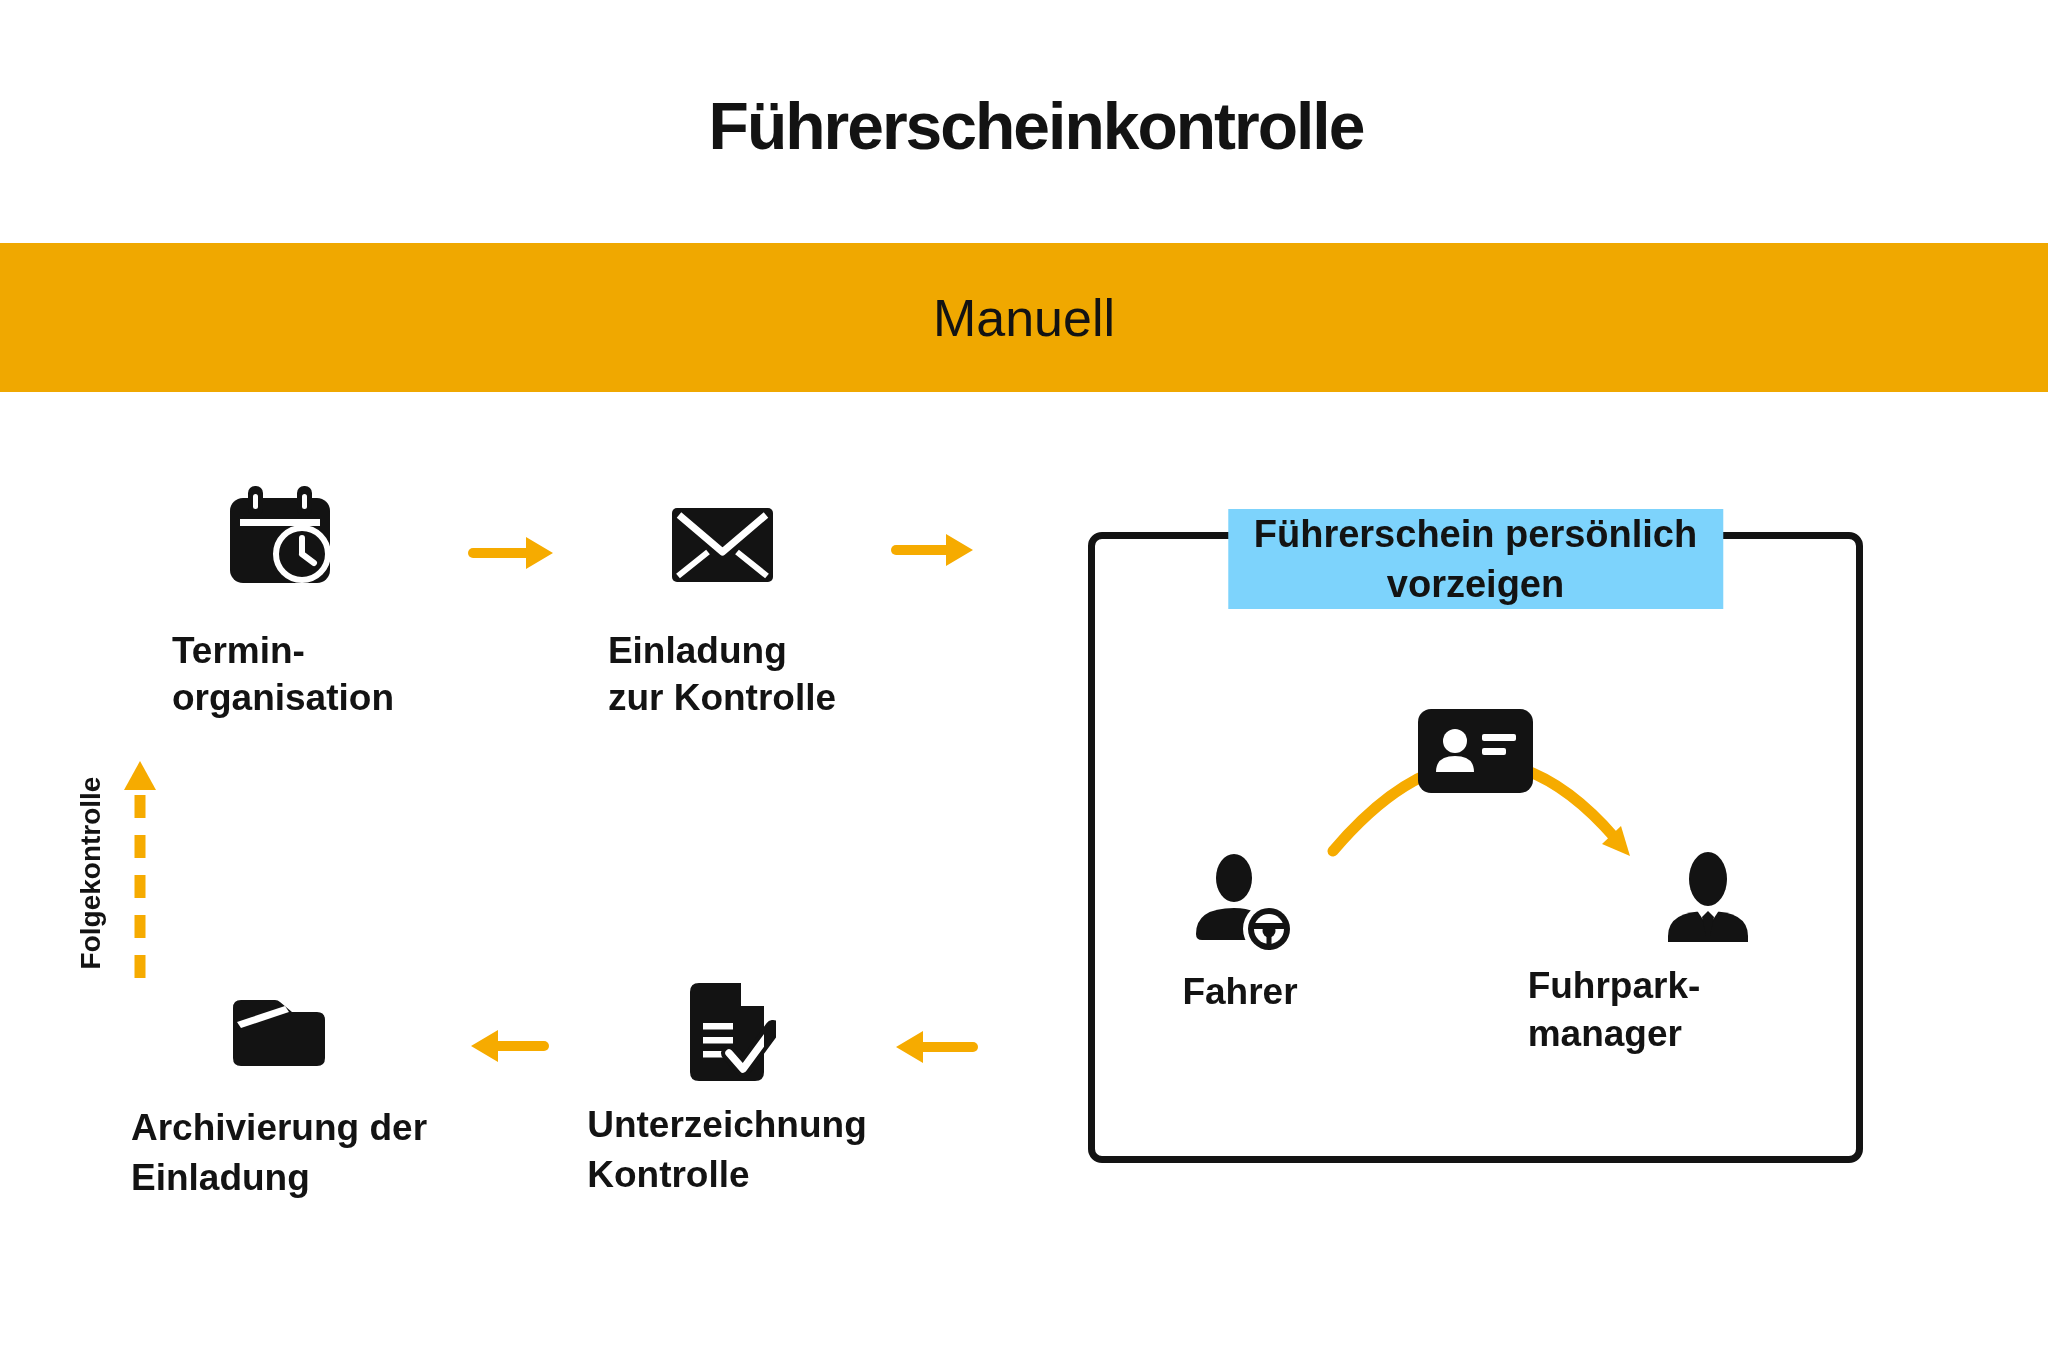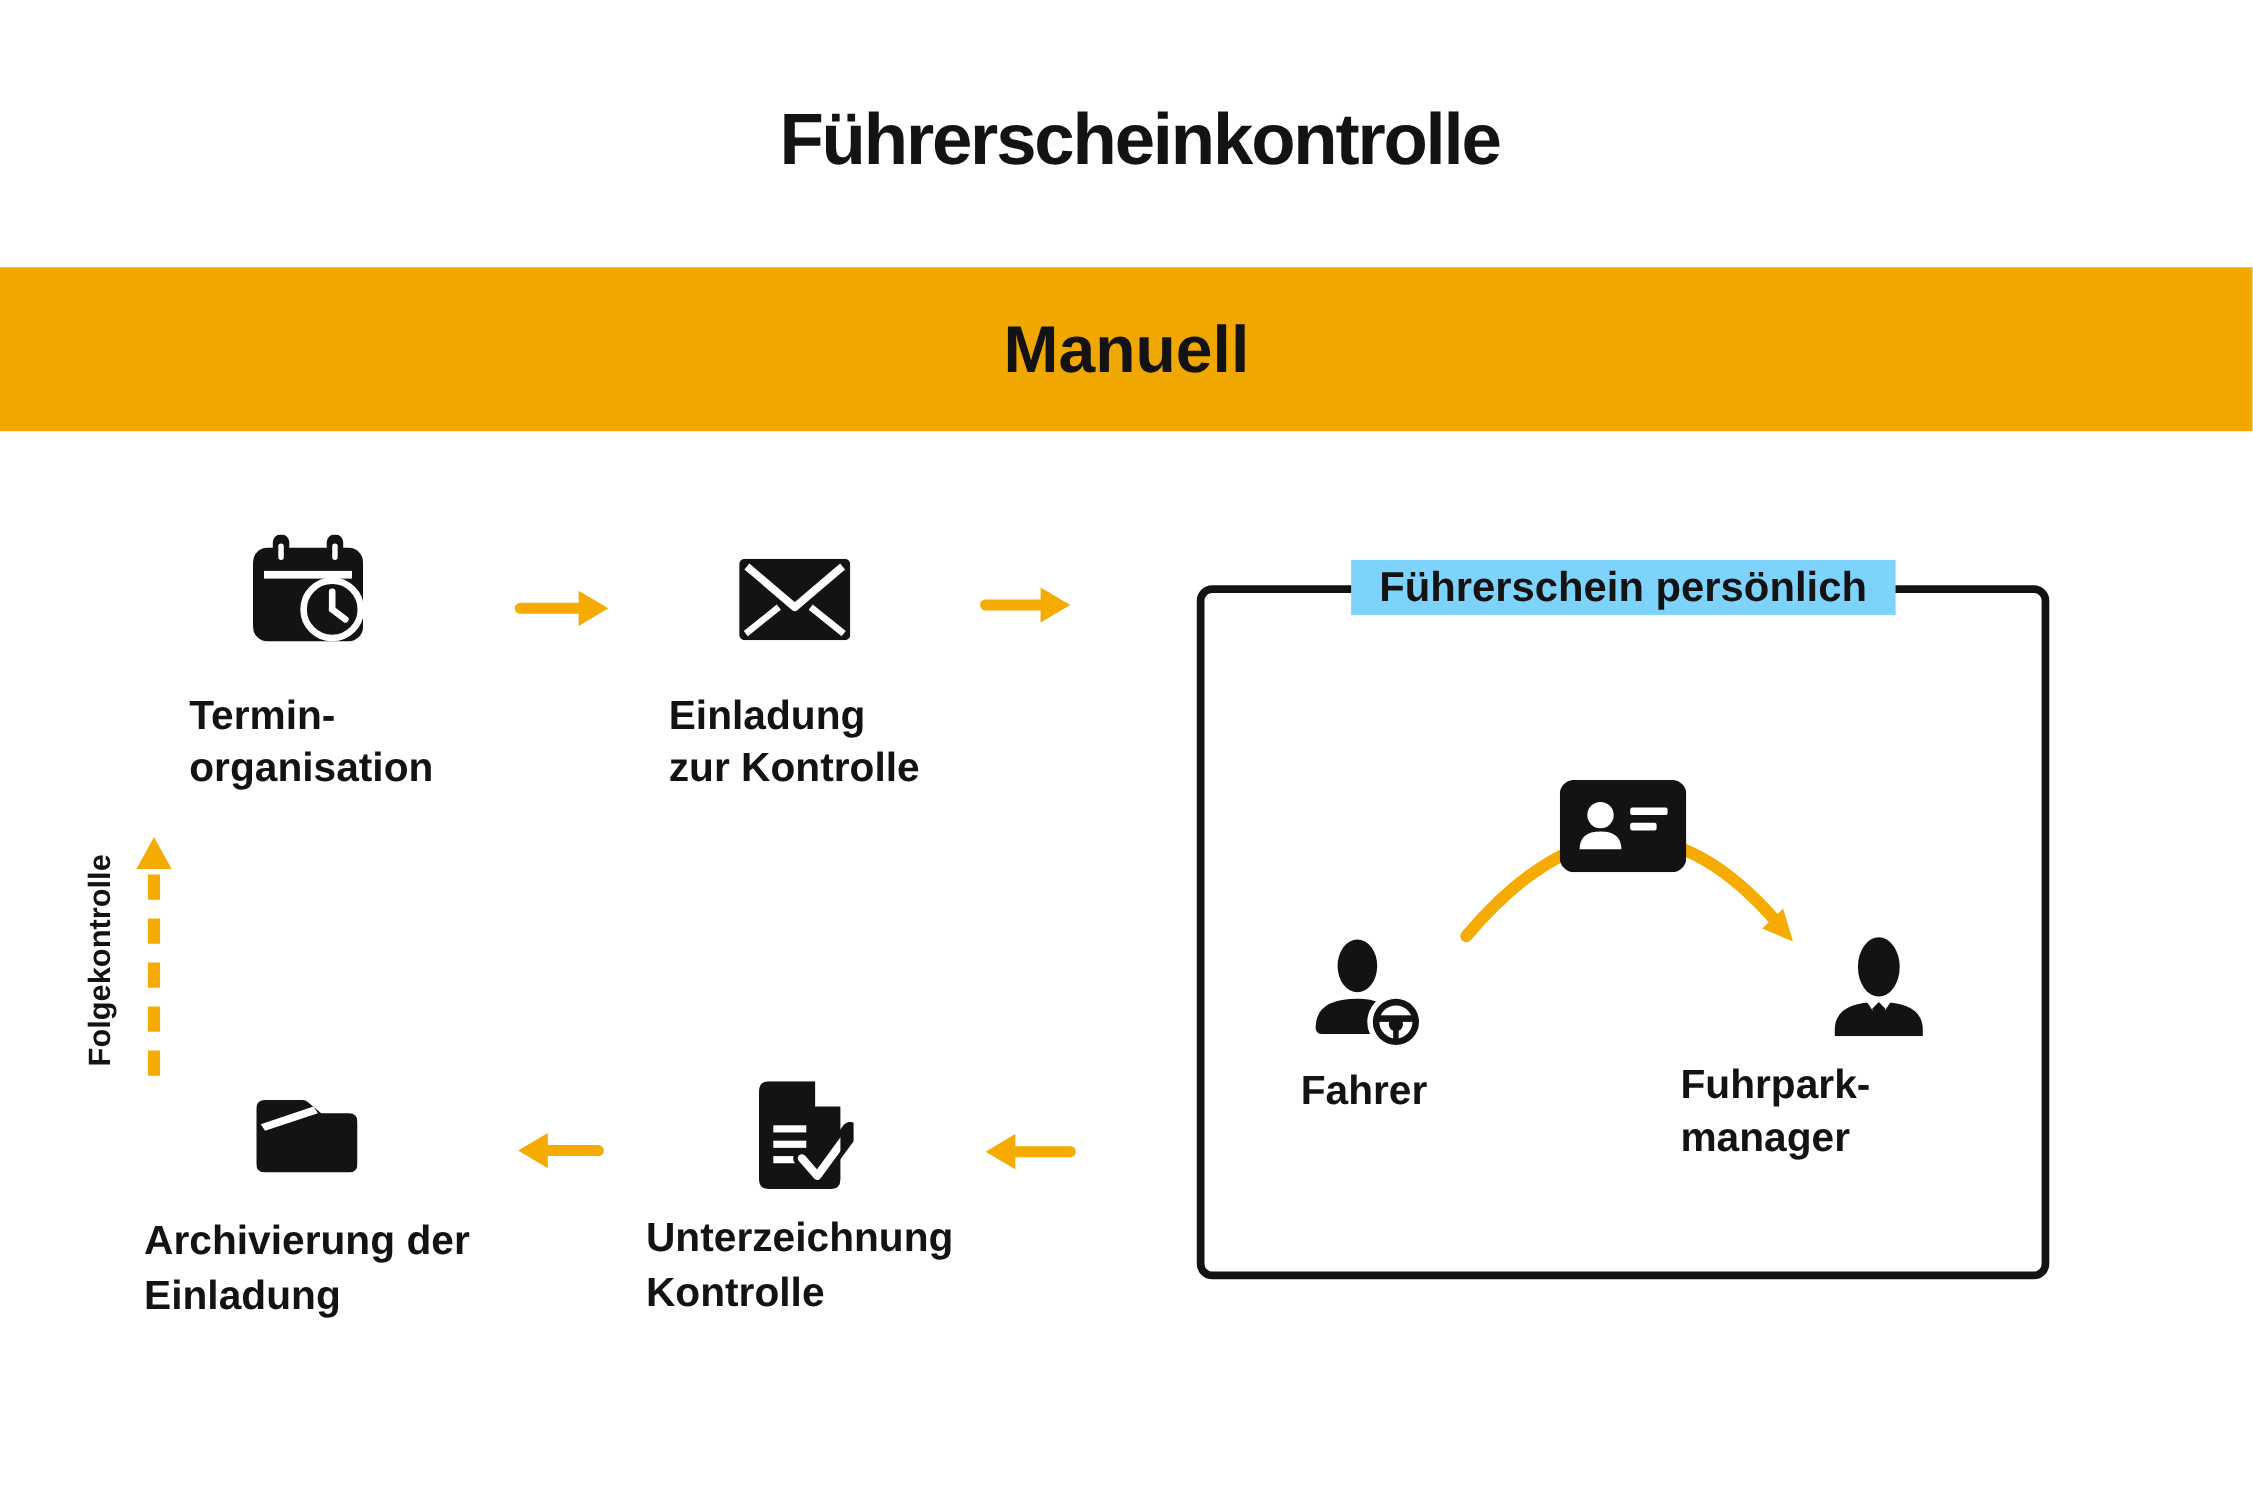--- a/index.html
+++ b/index.html
@@ -2,21 +2,21 @@
 <html style="--banner-bg: #F0A800; --accent: #F6AB00; --ink: #131313;"><head>
 <meta charset="utf-8">
 <style>
   html,body{margin:0;padding:0;background:#ffffff;}
   .canvas{position:relative;width:2048px;height:1365px;background:#ffffff;
           font-family:"Liberation Sans",sans-serif;color:var(--ink,#131313);overflow:hidden;}
   .page-title{position:absolute;left:0;top:88px;width:100%;text-align:center;
               font-size:66px;font-weight:700;letter-spacing:-2px;margin-left:12px;}
   .banner{position:absolute;left:0;top:243px;width:100%;height:149px;
           background:var(--banner-bg,#F0A800);display:flex;align-items:center;justify-content:center;}
-  .banner-label{font-size:60px;font-weight:700;}
+  .banner-label{font-size:52px;font-weight:400;}
   .lbl{position:absolute;transform:translateX(-50%);text-align:left;font-weight:700;
        font-size:37px;line-height:47px;white-space:nowrap;}
   .lbl span{display:block;}
   .icon{position:absolute;}
   .icon .ink{fill:var(--ink,#131313);}
   .vorzeigen-box{position:absolute;left:1088px;top:532px;width:775px;height:631px;
                  border:7px solid var(--ink,#131313);border-radius:14px;box-sizing:border-box;}
   .box-title{position:absolute;left:50%;top:-30px;transform:translateX(-50%);
              background:#7dd3fc;padding:0 26px;text-align:center;
              font-size:38px;font-weight:700;line-height:50px;white-space:nowrap;}
@@ -96,20 +96,21 @@
     <div class="lbl" style="left:722px;top:627px">
       <span>Einladung</span>
       <span>zur Kontrolle</span>
     </div>
   </div>
 
   
   <div class="vorzeigen-box">
     <div class="box-title">
       <span>Führerschein persönlich</span>
+      <span>vorzeigen</span>
     </div>
   </div>
 
   
   <svg class="icon" style="left:1418px;top:709px" width="115" height="84" viewBox="0 0 115 84">
     <rect class="ink" width="115" height="84" rx="13"></rect>
     <circle cx="37" cy="32" r="12" fill="#fff"></circle>
     <path d="M18 63 Q18 47 37 47 Q56 47 56 63 Z" fill="#fff"></path>
     <rect x="64" y="25" width="34" height="7" rx="2" fill="#fff"></rect>
     <rect x="64" y="39" width="24" height="7" rx="2" fill="#fff"></rect>

